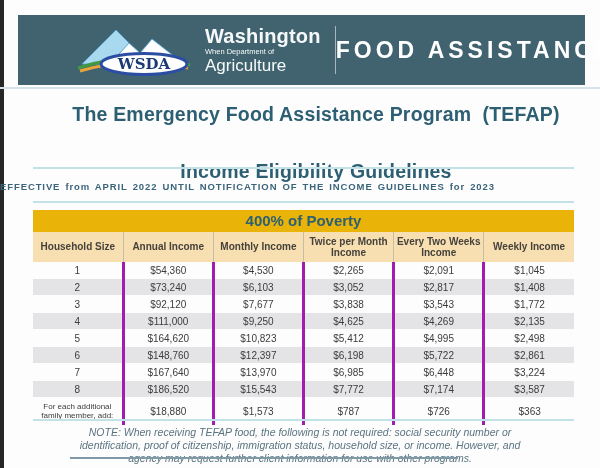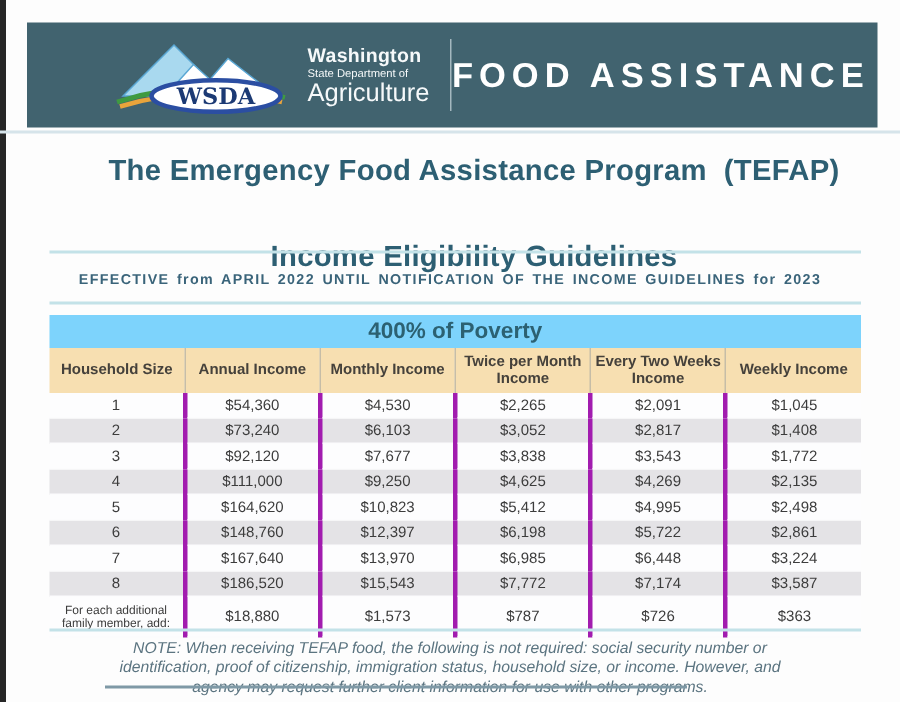--- a/index.html
+++ b/index.html
@@ -13,53 +13,53 @@
   .scan-edge{position:absolute;left:0;top:0;width:4px;height:468px;background:#262626;}
 
   
   .banner{
     position:absolute;left:18px;top:15px;width:567px;height:70px;
     background:#41636F;display:flex;align-items:center;
   }
   .banner-underline{position:absolute;left:0;top:87px;width:600px;height:2px;background:#d6e4ea;}
   .logo{margin-left:56px;flex:0 0 auto;}
   .dept{margin-left:9px;color:#f6f9fa;line-height:1;flex:0 0 auto;}
-  .dept .l1{font-size:13px;font-weight:bold;letter-spacing:.2px;}
+  .dept .l1{font-size:20px;font-weight:bold;letter-spacing:.2px;}
   .dept .l2{font-size:7.5px;margin-top:2px;}
   .dept .l3{font-size:17px;font-weight:normal;margin-top:1px;}
   .vline{width:1px;height:48px;background:#c6d4d9;opacity:.75;margin-left:14px;flex:0 0 auto;}
   .food-title{
     flex:1;color:#ffffff;font-weight:bold;
     font-size:23px;letter-spacing:4px;white-space:nowrap;
   }
 
   
   .doc-title{
     position:absolute;left:16px;top:100px;width:600px;text-align:center;
     color:#2D5F73;font-weight:bold;font-size:19.5px;line-height:1.45;
     letter-spacing:.2px;white-space:pre-wrap;
   }
   .teal-rule{position:absolute;left:33px;width:541px;height:2px;background:#c3e2e8;}
   .rule-1{top:167px;}
   .rule-2{top:201px;}
   .rule-3{top:419px;}
   .effective{
-    position:absolute;left:0;top:181px;width:600px;text-align:center;
+    position:absolute;left:0;top:181px;width:600px;
     color:#3A647A;font-weight:bold;font-size:9.5px;letter-spacing:.9px;word-spacing:1.5px;
     white-space:nowrap;
   }
 
   
   table.guidelines{
     position:absolute;left:33px;top:210px;width:541px;
     border-collapse:collapse;table-layout:fixed;
     font-size:10px;color:#3C3C3C;
   }
   .caption-cell{
-    background:#7dd3fc;color:#2C6172;font-weight:bold;font-size:15px;
+    background:#eab308;color:#2C6172;font-weight:bold;font-size:15px;
     text-align:center;height:22px;padding:0;
   }
   thead th{
     background:#F7DFB1;color:#45413B;font-weight:bold;font-size:10px;
     height:28px;text-align:center;line-height:1.15;padding:1px 2px;
   }
   thead th + th{border-left:1px solid #c6bda7;}
   tbody td{height:16px;text-align:center;padding:0 2px;border-bottom:1px solid #fcfcfd;}
   tbody td + td{border-left:3px solid #a21caf;}
   tbody tr:nth-child(even){background:#E4E3E6;}
@@ -83,21 +83,21 @@
   <svg class="logo" width="122" height="54" viewBox="0 0 122 54" aria-hidden="true">
     <path d="M8,41 L42,7 L76,41 Z" fill="#a9d9ef" stroke="#5aa7d4" stroke-width="1"></path>
     <path d="M36,41 L55,20 L66,30 L78,16 L110,41 Z" fill="#ffffff" stroke="#5aa7d4" stroke-width="1"></path>
     <path d="M4,45 Q60,27 116,42" fill="none" stroke="#3f9a41" stroke-width="3.2"></path>
     <path d="M6,48 Q60,32 114,45" fill="none" stroke="#e9a43b" stroke-width="3"></path>
     <ellipse cx="70" cy="41" rx="43" ry="10.5" fill="#ffffff" stroke="#2b4ea2" stroke-width="3"></ellipse>
     <text x="70" y="46" text-anchor="middle" font-family="'DejaVu Serif',serif" font-size="15" font-weight="bold" fill="#1c3a74">WSDA</text>
   </svg>
   <div class="dept">
     <div class="l1">Washington</div>
-    <div class="l2">State Department of</div>
+    <div class="l2">When Department of</div>
     <div class="l3">Agriculture</div>
   </div>
   <div class="vline"></div>
   <div class="food-title">FOOD ASSISTANCE</div>
 </div>
 <div class="banner-underline"></div>
 
 <div class="doc-title"><span>The Emergency Food Assistance Program  (TEFAP)</span><br>
 <span>Income Eligibility Guidelines</span></div>
 

